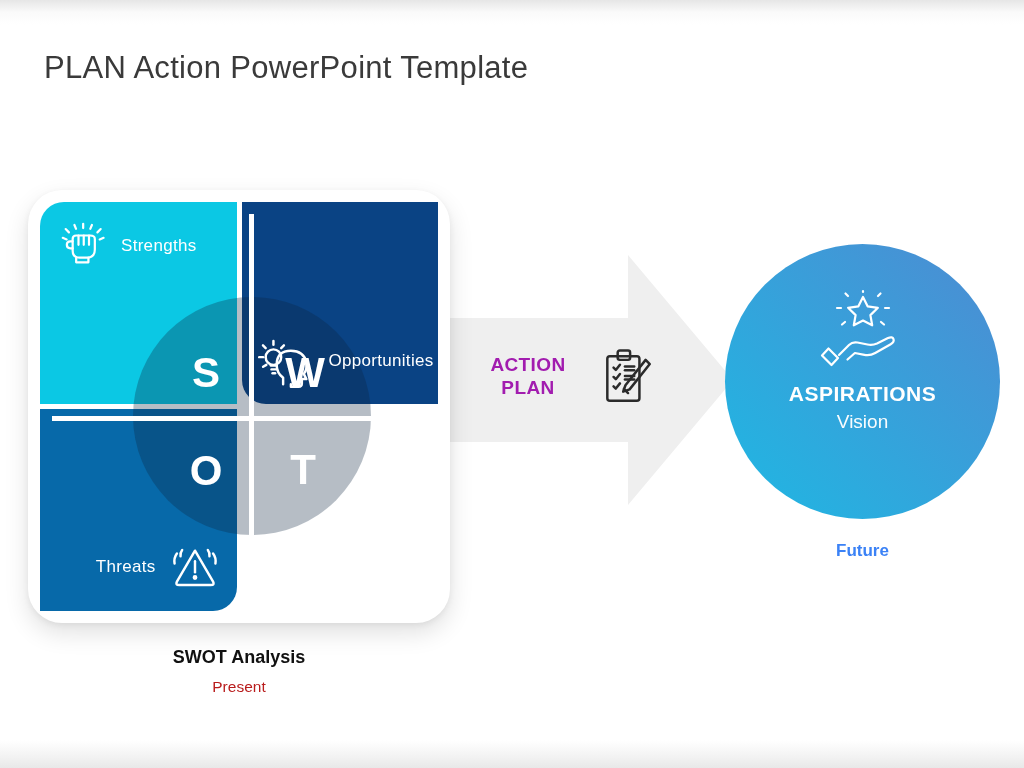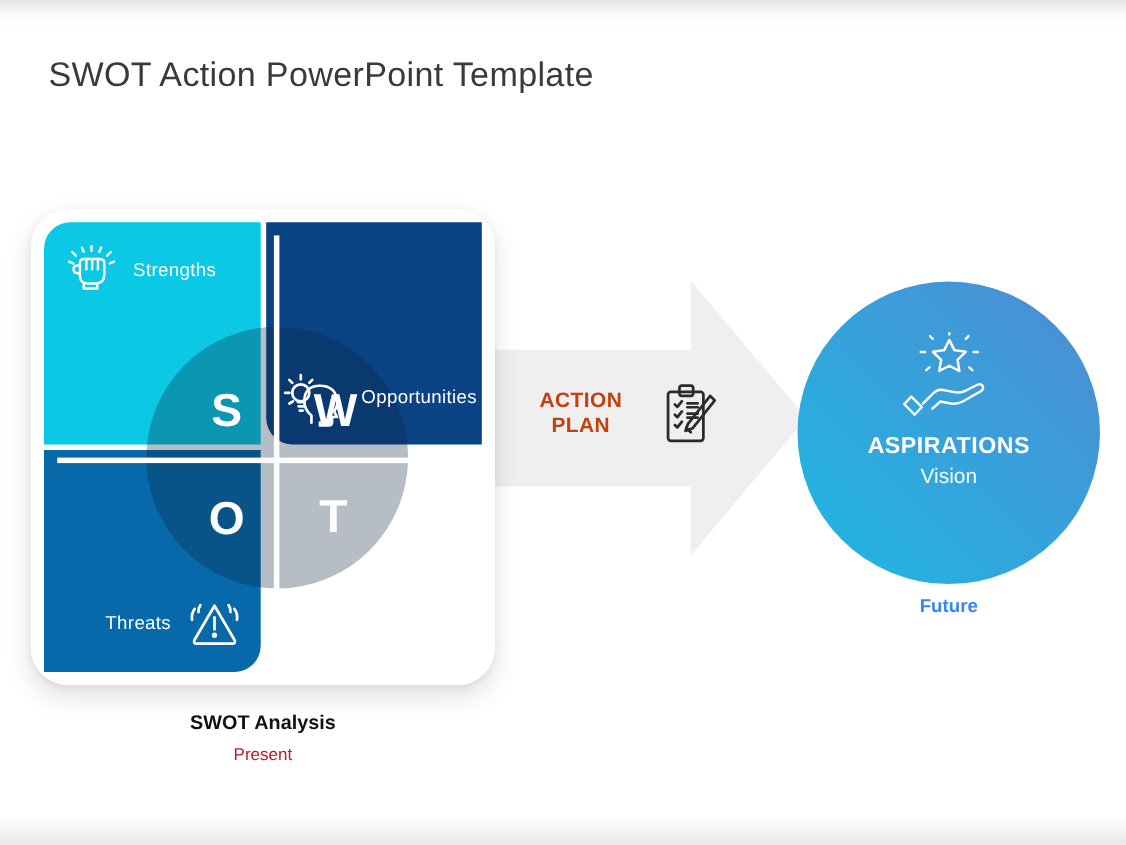--- a/index.html
+++ b/index.html
@@ -6,21 +6,21 @@
   html,body { width:1024px; height:768px; }
   body { font-family:"Liberation Sans", sans-serif; position:relative; overflow:hidden;
          background: linear-gradient(180deg,#e6e6e6 0%,#fafafa 1.6%,#ffffff 3.2%,#ffffff 96.4%,#f2f2f2 98.6%,#e8e8e8 100%); }
 
   .page-title { position:absolute; left:44px; top:50px; font-size:31px; font-weight:400;
                 color:var(--title_color); letter-spacing:.3px; }
 
   
   .arrow-svg { position:absolute; left:430px; top:250px; width:310px; height:260px; z-index:1; }
   .action-label { position:absolute; left:458px; top:353px; width:140px; text-align:center; z-index:2;
-                  font-size:19px; font-weight:bold; color:#c2410c; line-height:23px; letter-spacing:.4px; }
+                  font-size:19px; font-weight:bold; color:#a21caf; line-height:23px; letter-spacing:.4px; }
   .clipboard-wrap { position:absolute; left:598px; top:346px; width:58px; height:64px; z-index:2; color:#2b2b2b; }
   .clipboard-wrap svg { width:100%; height:100%; }
 
   
   .swot-card { position:absolute; left:28px; top:190px; width:422px; height:433px; z-index:3;
                background:#ffffff; border-radius:34px; padding:12px;
                box-shadow:0 10px 24px rgba(0,0,0,.12), 0 2px 6px rgba(0,0,0,.06); }
   .quad-grid { position:relative; width:100%; height:100%; display:grid;
                grid-template-columns:1fr 1fr; grid-template-rows:1fr 1fr; gap:5px; }
   .quad { position:relative;text-align:right; }
@@ -49,35 +49,35 @@
   .swot-letter { position:absolute; transform:translate(-50%,-50%); color:#fff;
                  font-size:42px; font-weight:bold; }
   .l-s { left:154px; top:159px; } .l-w { left:253px; top:159px; }
   .l-o { left:154px; top:257px; } .l-t { left:251px; top:256px; }
 
   .swot-caption { position:absolute; left:28px; top:647px; width:422px; text-align:center; z-index:2; }
   .cap-title { font-size:18px; font-weight:bold; color:#111; }
   .cap-sub { margin-top:10px; font-size:15.5px; color:#b91c1c; }
 
   
-  .asp-circle { position:absolute; left:725px; top:256px; width:275px; height:275px; border-radius:50%;
+  .asp-circle { position:absolute; left:725px; top:244px; width:275px; height:275px; border-radius:50%;
                 z-index:2; display:flex; flex-direction:column; align-items:center; text-align:center;
                 background:linear-gradient(225deg, var(--aspiration_grad_start) 0%, var(--aspiration_grad_end) 100%);
                 color:#fff; }
   .asp-icon { margin-top:44px; width:96px; height:86px; }
   .asp-icon svg { width:100%; height:100%; }
   .asp-title { margin-top:8px; font-size:21px; font-weight:bold; letter-spacing:.5px; }
   .asp-sub { margin-top:5px; font-size:19px; color:rgba(255,255,255,.97); }
   .future-caption { position:absolute; left:725px; top:541px; width:275px; text-align:center;
                     font-size:17px; font-weight:bold; color:#3b82f6; z-index:2; }
 </style>
 </head>
 <body>
 
-<h1 class="page-title">SWOT Action PowerPoint Template</h1>
+<h1 class="page-title">PLAN Action PowerPoint Template</h1>
 
 <svg class="arrow-svg" viewBox="0 0 310 260">
   <polygon points="0,68 198,68 198,5 303,130 198,255 198,192 0,192" fill="#efefef"></polygon>
 </svg>
 
 <div class="action-label">
   <div>ACTION</div>
   <div>PLAN</div>
 </div>
 

